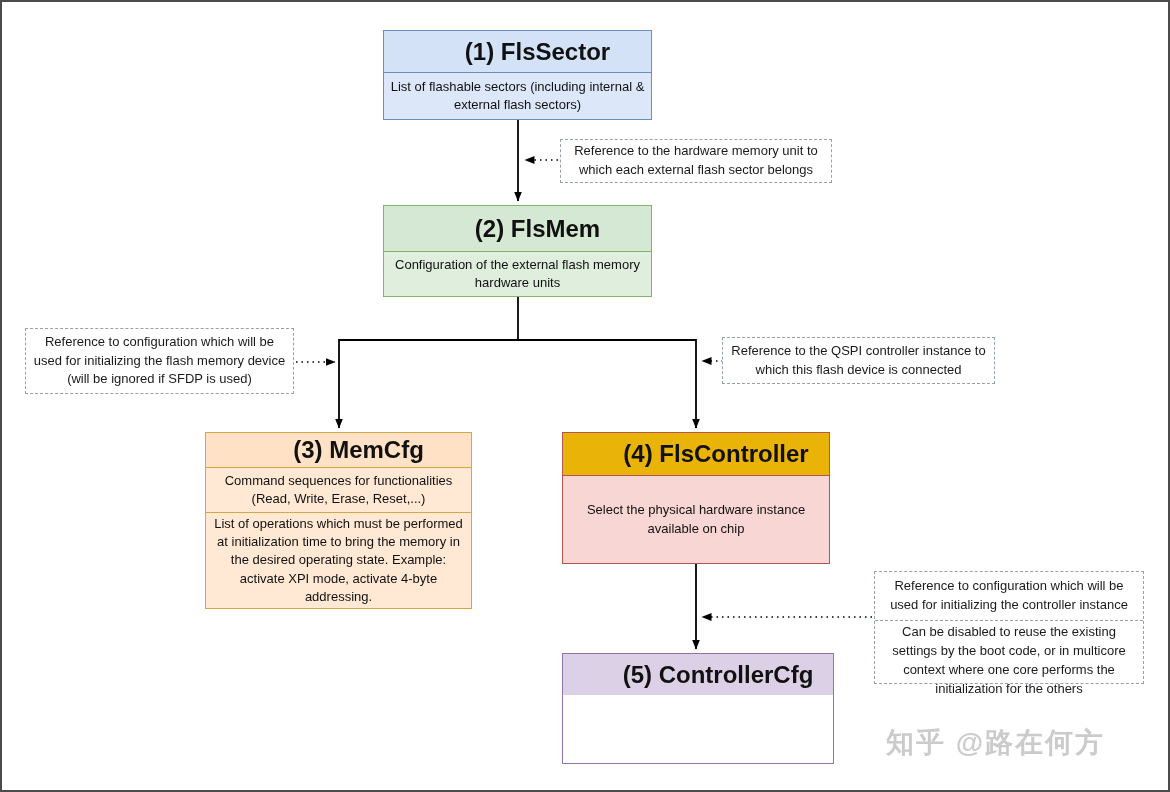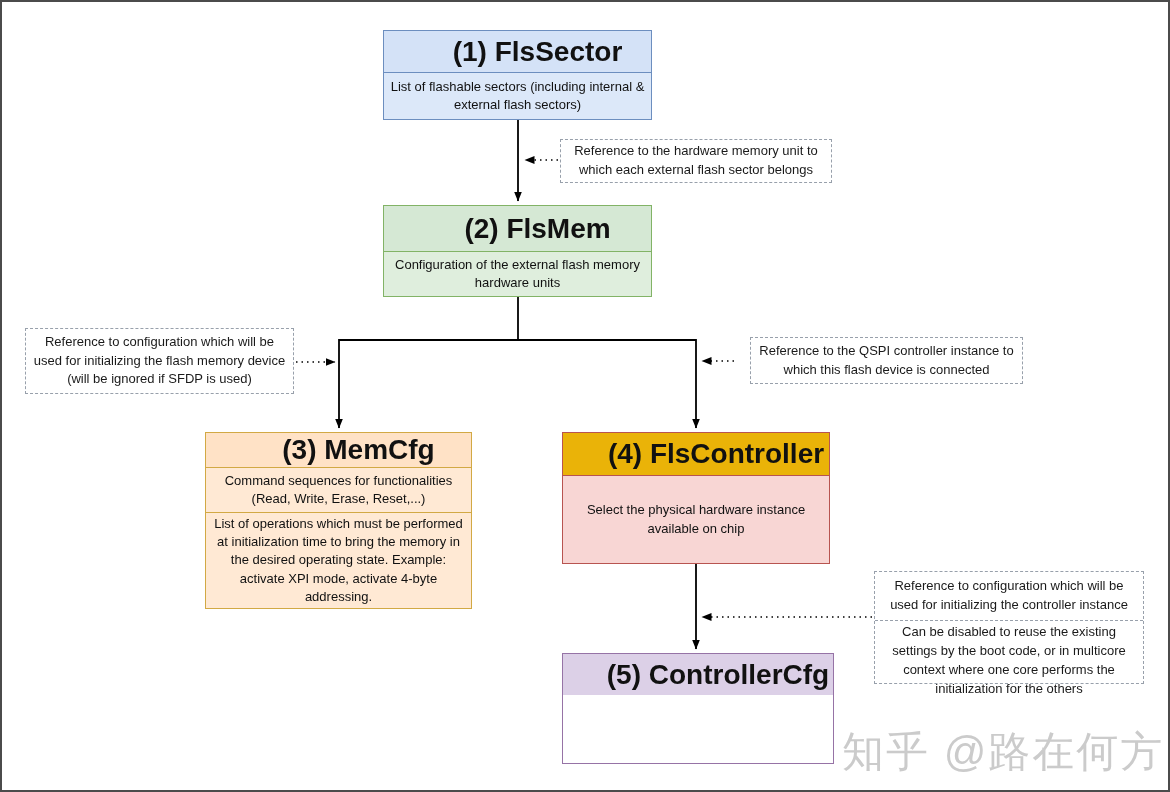--- a/index.html
+++ b/index.html
@@ -17,21 +17,21 @@
   
   .node{
     position:absolute;
     display:flex;flex-direction:column;
     box-sizing:border-box;
     border:1px solid #000;
     color:#111;
   }
   .ntitle{
     display:flex;align-items:center;justify-content:center;
-    font-weight:bold;font-size:28px;
+    font-weight:bold;font-size:24px;
     box-sizing:border-box;
     text-align:center;
     padding-left:40px;
   }
   .nsec{
     display:flex;align-items:center;justify-content:center;
     font-size:13px;line-height:1.4;
     text-align:center;
     box-sizing:border-box;
     border-top:1px solid #000;
@@ -63,32 +63,32 @@
   .note .nsecn{
     display:flex;align-items:center;justify-content:center;
     font-size:13px;line-height:1.45;
     text-align:center;
     padding:2px 6px;
     flex:1 1 auto;
   }
   .note .nsecn + .nsecn{border-top:1px dashed #98a0ab;}
   .note-1{left:558px;top:137px;width:272px;height:44px;}
   .note-2{left:23px;top:326px;width:269px;height:66px;}
-  .note-3{left:748px;top:335px;width:273px;height:47px;}
+  .note-3{left:720px;top:335px;width:273px;height:47px;}
   .note-4{left:872px;top:569px;width:270px;height:113px;}
   .note-4 .s1{flex:0 0 auto;height:44px;}
 
   
   .watermark{
     position:absolute;
-    left:840px;top:722px;width:280px;
-    font-size:42px;
+    left:884px;top:722px;width:280px;
+    font-size:28px;
     letter-spacing:2px;
     color:#cbcbcb;
-    font-weight:normal;
+    font-weight:bold;
     white-space:nowrap;
   }
 </style>
 </head>
 <body>
 
 <div class="frame">
 
   <svg class="connectors" viewBox="0 0 1170 792">
     <defs>

